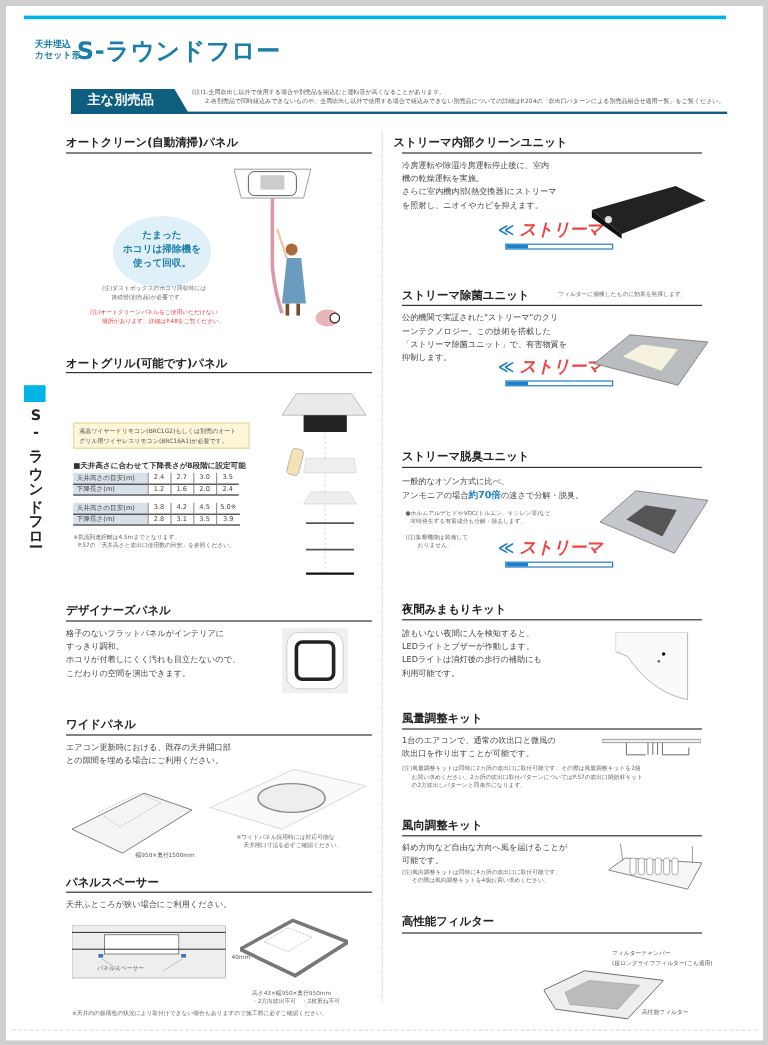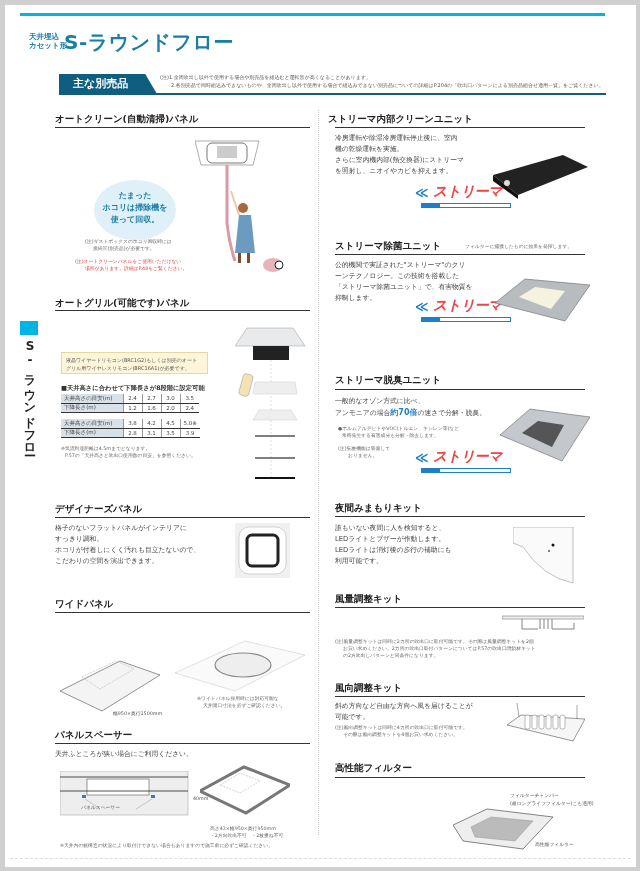--- a/index.html
+++ b/index.html
@@ -157,20 +157,24 @@
     <div>こだわりの空間を演出できます。</div>
   </div>
   <svg class="img" style="left:230px;top:518px;" width="55" height="55">
     <rect x="0" y="0" width="55" height="55" fill="#f0f0f0"></rect>
     <rect x="4" y="4" width="47" height="47" rx="10" fill="#fff" stroke="#bbb" stroke-width="0.6"></rect>
     <rect x="12" y="12" width="31" height="31" rx="5" fill="none" stroke="#222" stroke-width="3"></rect>
   </svg>
 
   <div class="sec-title" style="left:50px;top:593px;">ワイドパネル</div>
   <div class="sec-line" style="left:50px;top:607px;width:255px;"></div>
+  <div class="body-text" style="left:50px;top:613px;">
+    <div>エアコン更新時における、既存の天井開口部</div>
+    <div>との隙間を埋める場合にご利用ください。</div>
+  </div>
   <svg class="img" style="left:55px;top:650px;" width="100" height="62">
     <polygon points="0,36 60,6 100,20 42,56" fill="#f4f4f4" stroke="#777" stroke-width="0.8"></polygon>
     <polygon points="22,22 56,6 74,14 40,34" fill="none" stroke="#aaa" stroke-dasharray="2,1" stroke-width="0.5"></polygon>
   </svg>
   <div class="ptag" style="left:108px;top:705px;">幅950×奥行1500mm</div>
   <svg class="img" style="left:170px;top:628px;" width="130" height="62">
     <polygon points="0,40 70,8 130,22 60,58" fill="#fafafa" stroke="#ccc" stroke-width="0.6"></polygon>
     <ellipse cx="68" cy="32" rx="28" ry="12" fill="#eee" stroke="#888" stroke-width="1.2"></ellipse>
   </svg>
   <div class="small-note" style="left:192px;top:690px;">
@@ -282,20 +286,24 @@
     <div>利用可能です。</div>
   </div>
   <svg class="img" style="left:508px;top:522px;" width="62" height="58">
     <path d="M0,0 L60,0 L60,56 Q30,50 10,20 L0,16 Z" fill="#fafafa" stroke="#999" stroke-width="0.6"></path>
     <circle cx="40" cy="18" r="1.5" fill="#111"></circle>
     <circle cx="36" cy="24" r="1" fill="#555"></circle>
   </svg>
 
   <div class="sec-title" style="left:330px;top:588px;">風量調整キット</div>
   <div class="sec-line" style="left:330px;top:602px;width:250px;"></div>
+  <div class="body-text" style="left:330px;top:607px;">
+    <div>1台のエアコンで、通常の吹出口と微風の</div>
+    <div>吹出口を作り出すことが可能です。</div>
+  </div>
   <svg class="img" style="left:497px;top:610px;" width="82" height="18">
     <rect x="0" y="1" width="82" height="3" fill="#eee" stroke="#666" stroke-width="0.5"></rect>
     <path d="M20,4 L20,14 L36,14 M38,4 L38,14 M42,4 L42,14 M46,4 L46,14 M50,4 L50,14 L72,14 L72,8" fill="none" stroke="#666" stroke-width="0.8"></path>
   </svg>
   <div class="small-note" style="left:330px;top:633px;">
     <div>(注)風量調整キットは同時に2カ所の吹出口に取付可能です。その際は風量調整キットを2個</div>
     <div style="padding-left:8px">お買い求めください。2カ所の吹出口取付パターンについてはP.57の吹出口閉鎖材キット</div>
     <div style="padding-left:8px">の2方吹出しパターンと同条件になります。</div>
   </div>
 

